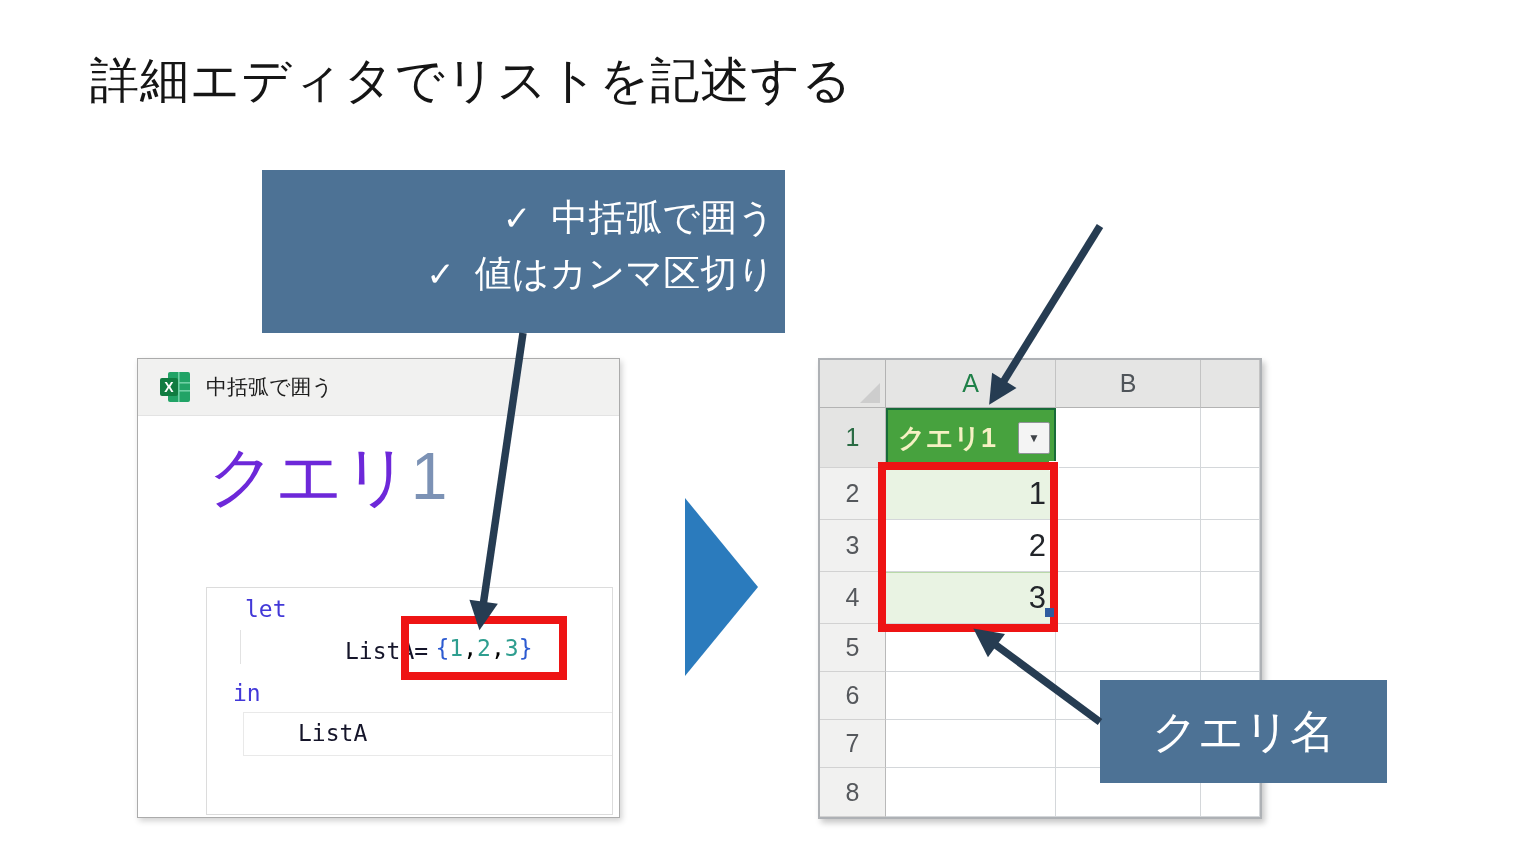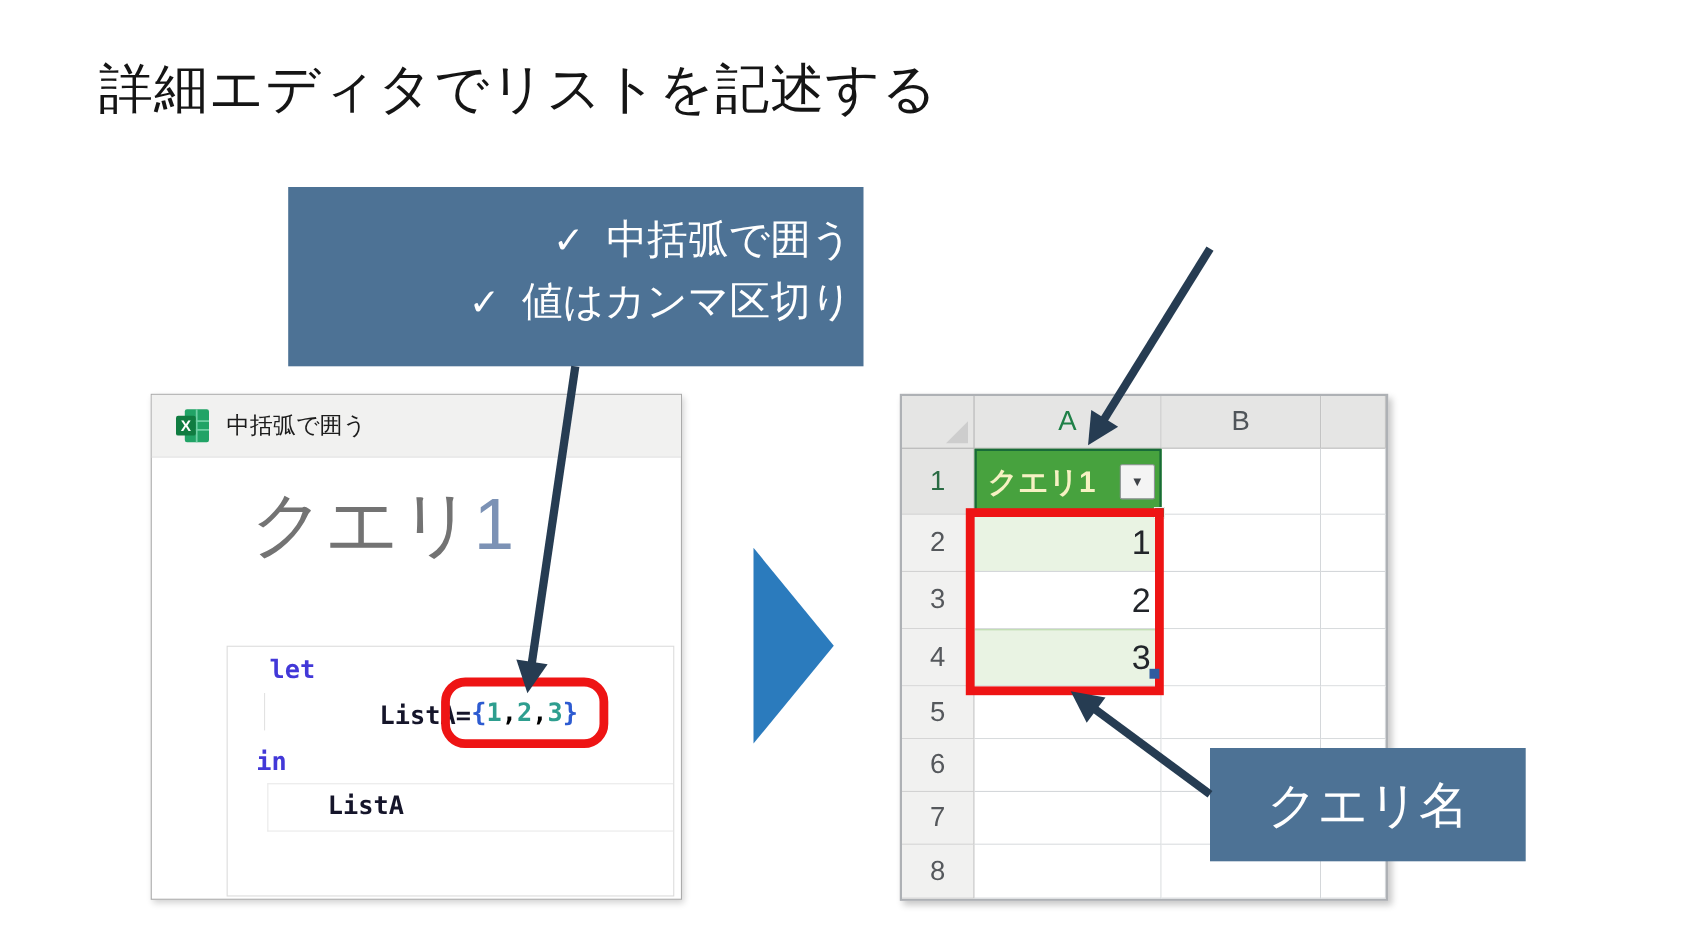--- a/index.html
+++ b/index.html
@@ -24,32 +24,32 @@
   
   .flow-layer{position:absolute;left:0;top:0;width:1536px;height:864px;z-index:20;pointer-events:none;}
 
   
   .editor-window{position:absolute;left:137px;top:358px;width:483px;height:460px;background:#ffffff;
     border:1px solid #ababab;box-shadow:2px 3px 6px rgba(0,0,0,0.18);z-index:10;box-sizing:border-box;}
   .editor-titlebar{position:absolute;left:0;top:0;right:0;height:57px;background:#f1f1f0;border-bottom:1px solid #e3e3e3;
     display:flex;align-items:center;padding-left:20px;box-sizing:border-box;}
   .editor-title-text{margin-left:14px;font-size:21px;color:#1c1c1c;}
   .editor-heading{position:absolute;left:70px;top:84px;font-size:66px;line-height:1;white-space:nowrap;}
-  .editor-heading .hb{color:#737373;margin-left:20px;}
+  .editor-heading .hb{color:#6d28d9;}
   .editor-heading .hn{color:#7c92b5;}
   .code-area{position:absolute;left:68px;top:228px;width:407px;height:228px;border:1px solid #dcdcdc;background:#fff;
-    font-family:"DejaVu Sans Mono","Liberation Mono",monospace;font-size:23px;box-sizing:border-box;font-weight:bold;}
+    font-family:"DejaVu Sans Mono","Liberation Mono",monospace;font-size:23px;box-sizing:border-box;}
   .code-line{position:absolute;white-space:pre;color:#15152a;}
   .kw{color:#4238d8;}
   .indent-guide{position:absolute;left:33px;top:42px;width:1px;height:34px;background:#e2e2e2;}
   .lastline-guide{position:absolute;left:36px;top:124px;width:369px;height:44px;border:1px solid #e9e9e9;border-right:none;box-sizing:border-box;}
   .brace{color:#2d5bd1;}
   .num{color:#2e9e8f;}
   .highlight-box{position:absolute;border:8px solid #ee1414;box-sizing:border-box;z-index:30;}
-  .hl-editor{left:194px;top:28px;width:152px;height:64px;display:flex;align-items:center;justify-content:center;border-radius:22px;}
+  .hl-editor{left:194px;top:28px;width:166px;height:64px;display:flex;align-items:center;justify-content:center;}
 
   
   .grid-window{position:absolute;left:818px;top:358px;width:444px;height:461px;background:#fff;
     border:2px solid #aeb1b5;box-shadow:3px 4px 6px rgba(0,0,0,0.22);z-index:10;box-sizing:border-box;}
   .grid-inner{position:relative;width:440px;height:457px;display:grid;
     grid-template-columns:66px 170px 145px 59px;
     grid-template-rows:48px 60px 52px 52px 52px 48px 48px 48px 49px;}
   .gc{box-sizing:border-box;overflow:hidden;}
   .colhdr{background:#e5e5e4;border-right:1px solid #c3c3c3;border-bottom:1px solid #b3b3b3;
     display:flex;align-items:center;justify-content:center;font-size:25px;color:#4f5459;}

